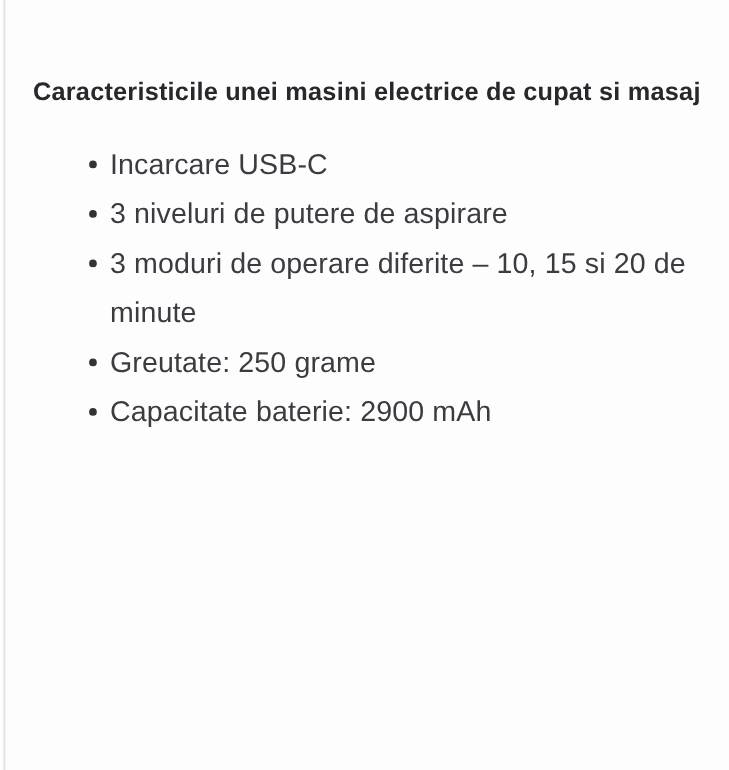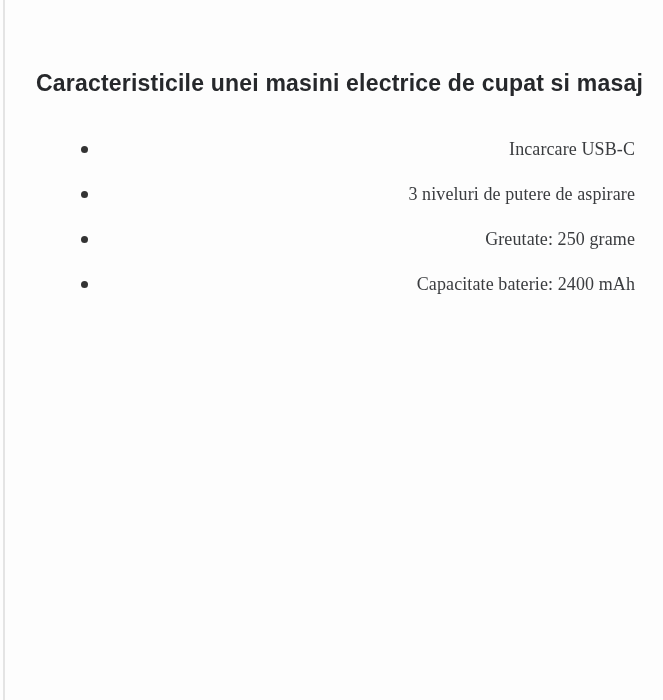--- a/index.html
+++ b/index.html
@@ -1,15 +1,15 @@
 <!DOCTYPE html>
 <html><head>
 <meta charset="utf-8">
 <style>
-  * { box-sizing: border-box; text-align: right; }
+  * { box-sizing: border-box; }
   html, body { margin: 0; padding: 0; }
   body {
     width: 663px;
     height: 700px;
     background: #fdfdfd;
     font-family: "Liberation Sans", sans-serif;
     position: relative;
     overflow: hidden;
   }
   .left-rule {
@@ -31,27 +31,26 @@
     color: #26282b;
     letter-spacing: 0.2px;
   }
   .feature-list {
     margin: 20px 0 0 0;
     padding: 0 28px 0 100px;
     list-style: none;
   }
   .feature-list li {
     position: relative;
-    font-size: 18px;
+    font-size: 26px;
     line-height: 45px;
     font-weight: 400;
     color: #3a3c3f;
     white-space: pre-line;
     letter-spacing: 0.1px;
-    font-family: Liberation Serif, serif;
   }
   .feature-list li::before {
     content: "";
     position: absolute;
     left: -19px;
     top: 19px;
     width: 7px;
     height: 7px;
     border-radius: 50%;
     background: #333333;
@@ -60,16 +59,18 @@
 </head>
 <body>
 
 <div class="left-rule"></div>
 
 <article class="product-description">
   <h2 class="section-heading">Caracteristicile unei masini electrice de cupat si masaj</h2>
   <ul class="feature-list">
       <li>Incarcare USB-C</li>
       <li>3 niveluri de putere de aspirare</li>
+      <li>3 moduri de operare diferite – 10, 15 si 20 de
+minute</li>
       <li>Greutate: 250 grame</li>
-      <li>Capacitate baterie: 2400 mAh</li>
+      <li>Capacitate baterie: 2900 mAh</li>
     </ul>
 </article>
 
 </body></html>

